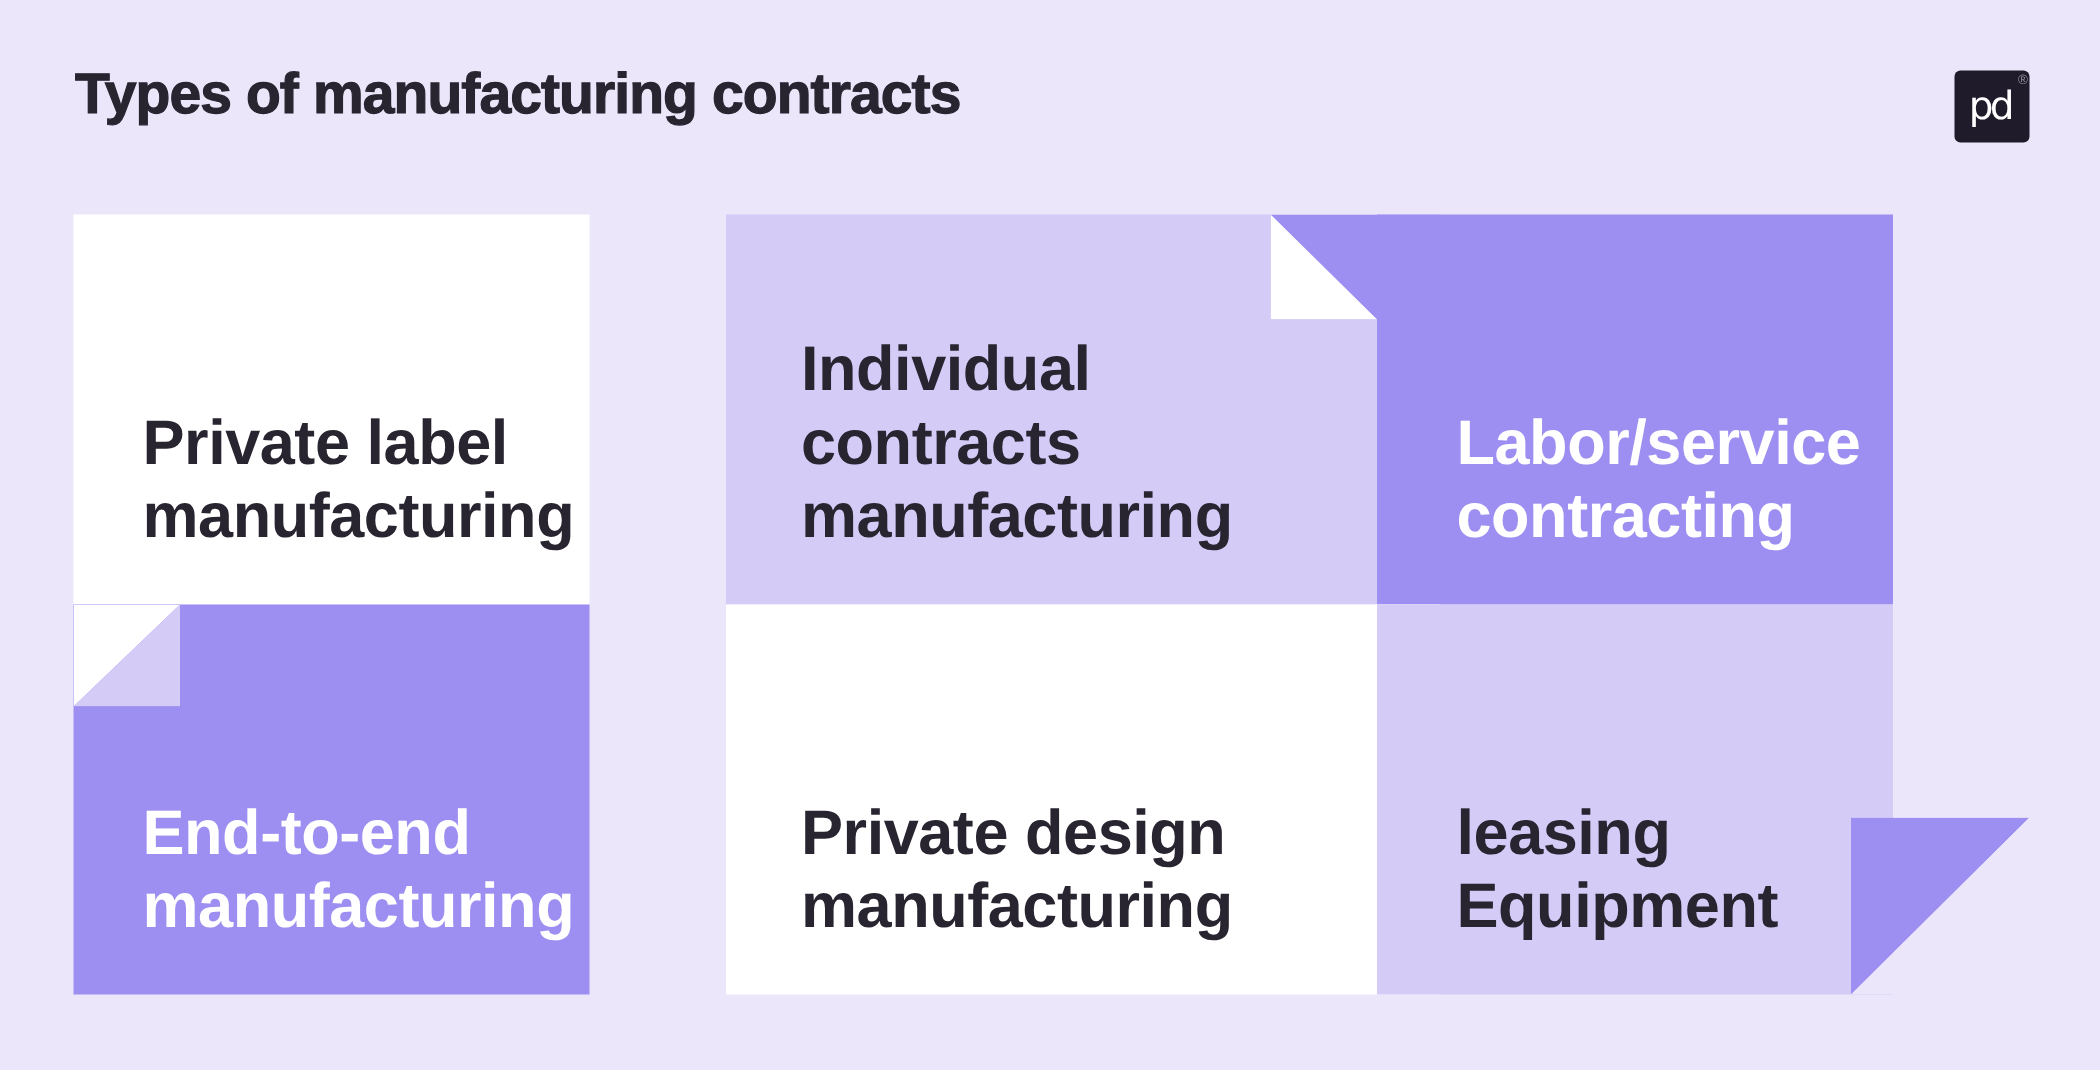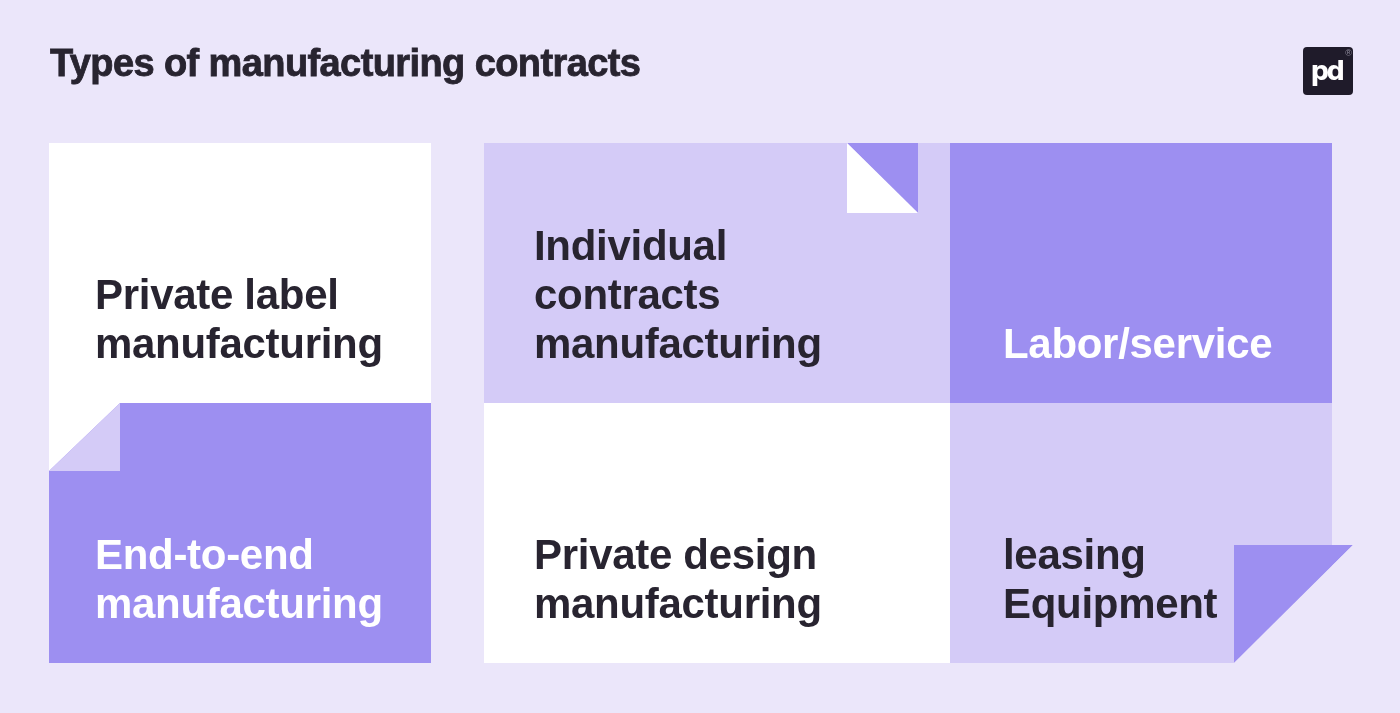--- a/index.html
+++ b/index.html
@@ -25,41 +25,41 @@
 
   
   .logo{
     position:absolute;left:1303px;top:47px;
     width:50px;height:48px;border-radius:4px;
     background:var(--logo-bg,#1F1B2A);
   }
   .logo-mark{
     position:absolute;left:0;right:3px;top:0;bottom:0;
     display:flex;align-items:center;justify-content:center;
-    color:#FFFFFF;font-weight:700;font-size:26px;
+    color:#FFFFFF;font-weight:400;font-size:26px;
     font-family:"DejaVu Sans",sans-serif;
     letter-spacing:-2.5px;
   }
   .logo-reg{
     position:absolute;top:2px;right:1px;
     font-size:9px;line-height:9px;
     color:var(--logo-reg,#938FA0);
   }
 
   
   .grid{
     position:absolute;left:49px;top:143px;
     width:1304px;height:520px;
   }
-  .cell{position:absolute;width:382px;height:260px;}
+  .cell{position:absolute;width:344px;height:260px;}
   .bg-white{background:#FFFFFF;}
   .bg-light{background:var(--cell-light,#D4CBF7);}
   .bg-mid{background:var(--cell-mid,#9D8FF1);}
 
-  .c1{left:0;}     .c2{left:435px;width:476px;} .c3{left:901px;}
+  .c1{left:0;}     .c2{left:435px;width:476px;} .c3{left:869px;}
   .r1{top:0;}      .r2{top:260px;text-decoration:underline;}
 
   
   .label{
     position:absolute;bottom:35px;
     font-size:42px;line-height:49px;
     font-weight:700;letter-spacing:-0.3px;
     margin:0;
   }
   .pad-a{left:46px;} .pad-b{left:50px;} .pad-c{left:53px;}
@@ -129,20 +129,21 @@
       <p class="label pad-b txt-dark">
         <span>Individual</span>
         <span>contracts</span>
         <span>manufacturing</span>
       </p>
     </div>
 
     <div class="cell c3 r1 bg-mid">
       <p class="label pad-c txt-white">
         <span>Labor/service</span>
+        <span>contracting</span>
         <span></span>
       </p>
     </div>
 
     <div class="cell c1 r2 bg-mid">
       <p class="label pad-a txt-white">
         <span>End-to-end</span>
         <span>manufacturing</span>
         <span></span>
       </p>

